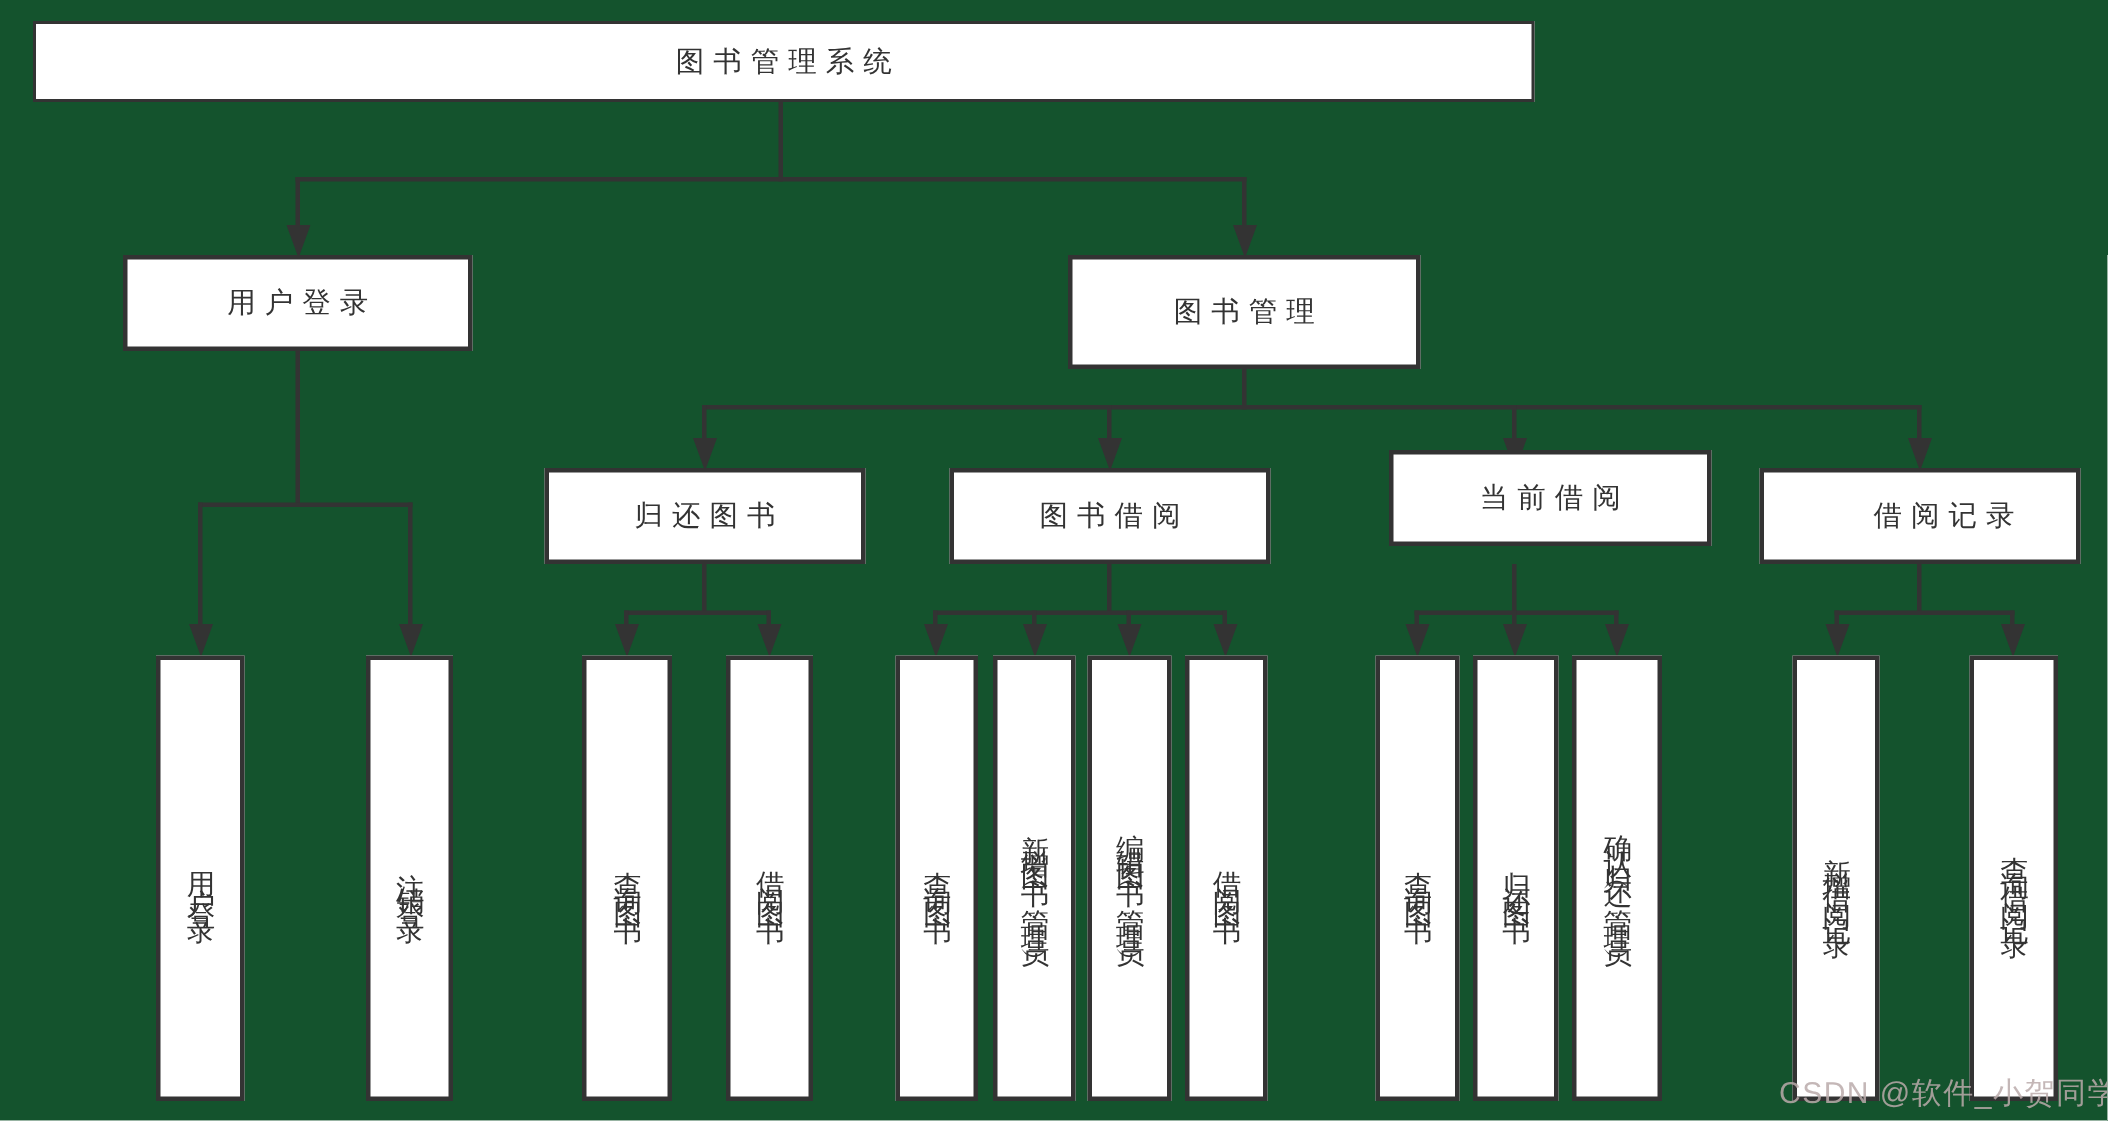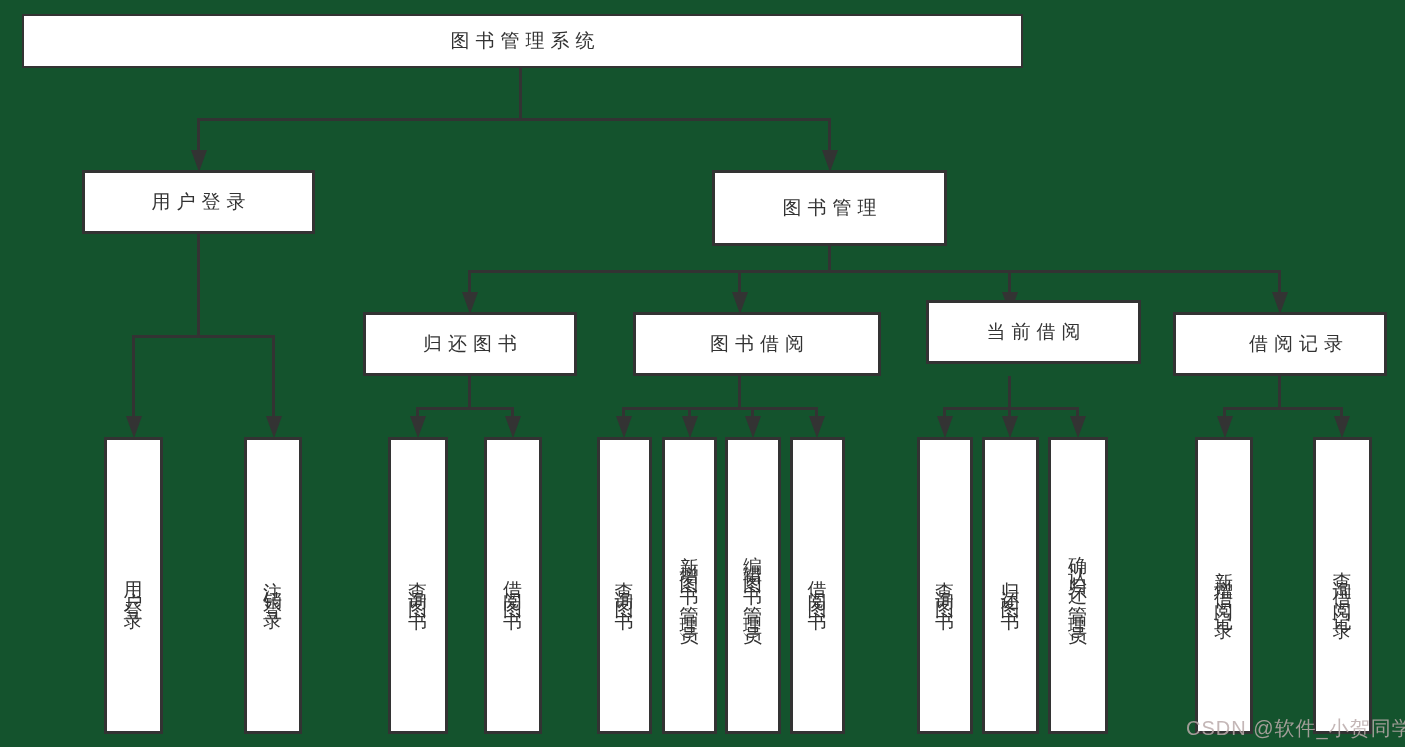--- a/index.html
+++ b/index.html
@@ -125,21 +125,21 @@
   <div class="node" style="left:82px;top:170px;width:233px;height:64px;">
     <span class="hlabel">用户登录</span>
   </div>
   <div class="node" style="left:712px;top:170px;width:235px;height:76px;">
     <span class="hlabel">图书管理</span>
   </div>
 
   <div class="node" style="left:363px;top:312px;width:214px;height:64px;">
     <span class="hlabel">归还图书</span>
   </div>
-  <div class="node" style="left:633px;top:312px;width:248px;height:64px;">
+  <div class="node" style="left:633px;top:312px;width:214px;height:64px;">
     <span class="hlabel">图书借阅</span>
   </div>
   <div class="node" style="left:902px;top:300px;width:215px;height:64px;margin-left:24px;">
     <span class="hlabel">当前借阅</span>
   </div>
   <div class="node" style="left:1173px;top:312px;width:214px;height:64px;padding-left:32px;">
     <span class="hlabel">借阅记录</span>
   </div>
 
   <div class="node leaf" style="left:104px;top:437px;width:59px;height:297px;">

